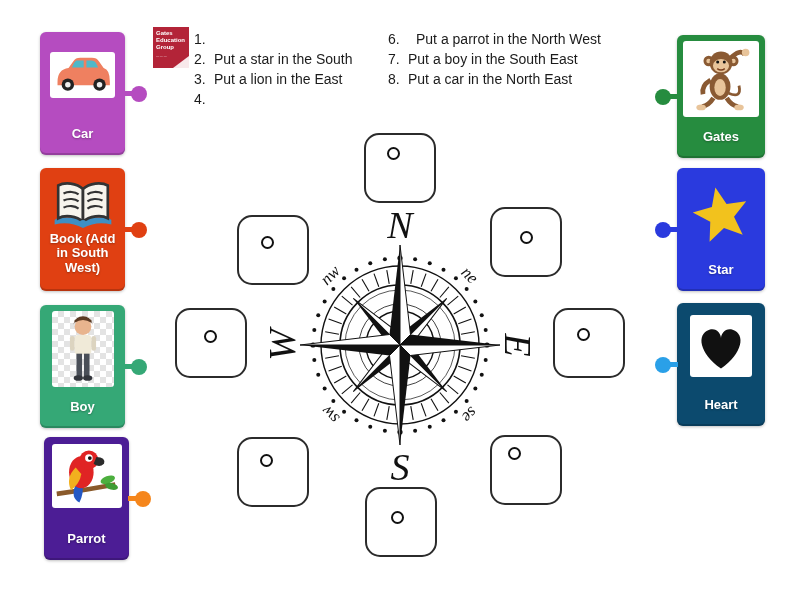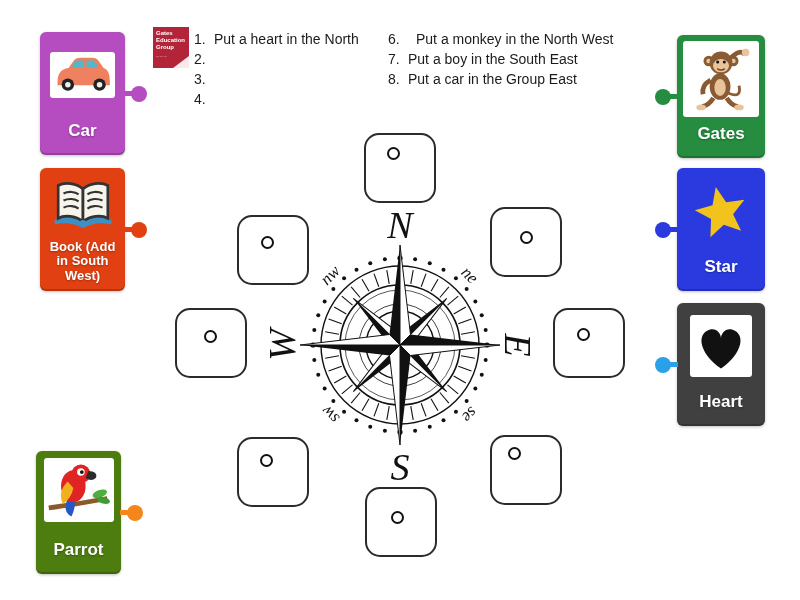--- a/index.html
+++ b/index.html
@@ -18,23 +18,23 @@
   .instr.colR{left:388px;width:260px;}
   .instr .row{display:flex;}
   .instr .num{width:20px;flex:0 0 20px;}
   .instr .txt{flex:1;}
 
   
   .card{position:absolute;width:85px;height:123px;border-radius:6px;color:#fff;
         box-shadow:inset 0 -2px 0 rgba(0,0,0,.18), 0 1px 3px rgba(0,0,0,.25);
         display:flex;flex-direction:column;align-items:center;}
   .card.rside{width:88px;}
-  .card-label{font-weight:bold;font-size:17px;text-align:center;line-height:1.1;
+  .card-label{font-weight:bold;font-size:13px;text-align:center;line-height:1.1;
         text-shadow:0 1px 2px rgba(0,0,0,.3);margin-top:auto;margin-bottom:14px;padding:0 3px;}
-  .card-label.small{font-size:13px;margin-bottom:8px;}
+  .card-label.small{font-size:13px;margin-bottom:16px;}
   .img-box{background:#fff;border-radius:3px;display:flex;align-items:center;justify-content:center;overflow:hidden;}
   .knob-stub{position:absolute;top:50%;margin-top:-2.5px;height:5px;width:10px;}
   .card.lside .knob-stub{right:-9px;}
   .card.rside .knob-stub{left:-9px;}
   .knob-circle{position:absolute;top:50%;margin-top:-8px;width:16px;height:16px;border-radius:50%;}
   .card.lside .knob-circle{right:-22px;}
   .card.rside .knob-circle{left:-22px;}
   .checker{background-image:
      linear-gradient(45deg,#e3e3e3 25%,transparent 25%,transparent 75%,#e3e3e3 75%),
      linear-gradient(45deg,#e3e3e3 25%,#ffffff 25%,#ffffff 75%,#e3e3e3 75%);
@@ -56,45 +56,46 @@
 <div id="stage">
 
   <div class="logo">
     <span>Gates Education Group</span>
     <span class="sub">— — —</span>
   </div>
 
   <div class="instr colL">
     <div class="row">
       <span class="num">1.</span>
-      <span class="txt">Put a heart in the North</span>
       </div>
     <div class="row">
       <span class="num">2.</span>
+      <span class="txt">Put a star in the South</span>
       </div>
     <div class="row">
       <span class="num">3.</span>
+      <span class="txt">Put a lion in the East</span>
       </div>
     <div class="row">
       <span class="num">4.</span>
       </div>
   </div>
 
   <div class="instr colR">
     <div class="row">
       <span class="num">6.</span>
-      <span class="txt" style="padding-left:8px">Put a monkey in the North West</span>
+      <span class="txt" style="padding-left:8px">Put a parrot in the North West</span>
       </div>
     <div class="row">
       <span class="num">7.</span>
       <span class="txt">Put a boy in the South East</span>
       </div>
     <div class="row">
       <span class="num">8.</span>
-      <span class="txt">Put a  car in the Group East</span>
+      <span class="txt">Put a  car in the North East</span>
       </div>
   </div>
 
   <div class="card lside" style="left: 40px; top: 32px; background-color: rgb(181, 76, 192);">
     <div class="img-box" style="width:65px;height:46px;margin-top:20px;">
       <svg width="62" height="42" viewBox="0 0 90 60">
         <path d="M8 40 Q8 22 24 20 L31 10 Q34 5 41 5 L58 5 Q65 5 68 10 L75 20 Q84 22 84 40 L84 45 L8 45 Z" fill="#ef8060"></path>
         <path d="M35 9 L46 9 L46 19 L29 19 Q31 12 35 9 Z" fill="#4fb8c9"></path>
         <path d="M50 9 L57 9 Q62 9 64 13 L67 19 L50 19 Z" fill="#4fb8c9"></path>
         <circle cx="23" cy="44" r="9" fill="#222"></circle>
@@ -115,22 +116,41 @@
       <path d="M35 12 C42 5 56 4 63 8 L63 45 C56 41 42 42 35 49 Z" fill="#f7f4ec" stroke="#333" stroke-width="3"></path>
       <path d="M13 17 C19 14 26 15 30 18 M13 25 C19 22 26 23 30 26 M13 33 C19 30 26 31 30 34" stroke="#333" stroke-width="2.4" fill="none"></path>
       <path d="M40 18 C44 15 51 14 57 17 M40 26 C44 23 51 22 57 25 M40 34 C44 31 51 30 57 33" stroke="#333" stroke-width="2.4" fill="none"></path>
       <circle cx="35" cy="51" r="4" fill="#3e8fc4"></circle>
     </svg>
     <div class="card-label small">Book (Add in South West)</div>
     <div class="knob-stub" style="background-color: rgb(224, 64, 18);"></div>
     <div class="knob-circle" style="background-color: rgb(224, 64, 18);"></div>
   </div>
 
-
-  <div class="card lside" style="left: 36px; top: 437px; background-color: #4d7c0f; margin-top: 14px;">
+  <div class="card lside" style="left: 40px; top: 305px; background-color: rgb(53, 168, 118);">
+    <div class="img-box checker" style="width:62px;height:76px;margin-top:6px;">
+      <svg width="56" height="72" viewBox="0 0 60 76">
+        <circle cx="30" cy="14" r="9" fill="#e8b48e"></circle>
+        <path d="M20 12 Q22 3 30 3 Q38 3 40 12 Q40 7 36 6 Q30 4 24 6 Q20 7 20 12 Z" fill="#5b3a23"></path>
+        <path d="M21 10 Q30 4 39 10 L39 7 Q30 1 21 7 Z" fill="#5b3a23"></path>
+        <rect x="21" y="23" width="18" height="21" rx="4" fill="#f0ead8"></rect>
+        <rect x="16" y="24" width="5" height="16" rx="2.5" fill="#dcd4c0"></rect>
+        <rect x="39" y="24" width="5" height="16" rx="2.5" fill="#dcd4c0"></rect>
+        <rect x="23" y="43" width="6" height="24" fill="#4a4f58"></rect>
+        <rect x="31" y="43" width="6" height="24" fill="#4a4f58"></rect>
+        <ellipse cx="25" cy="69" rx="5" ry="3" fill="#33363c"></ellipse>
+        <ellipse cx="35" cy="69" rx="5" ry="3" fill="#33363c"></ellipse>
+      </svg>
+    </div>
+    <div class="card-label">Boy</div>
+    <div class="knob-stub" style="background-color: rgb(53, 168, 118);"></div>
+    <div class="knob-circle" style="background-color: rgb(53, 168, 118);"></div>
+  </div>
+
+  <div class="card lside" style="left: 44px; top: 437px; background-color: #4c1d95;">
     <div class="img-box" style="width:70px;height:64px;margin-top:7px;">
       <svg width="68" height="60" viewBox="0 0 72 62">
         <path d="M4 50 Q34 46 66 40" stroke="#8a5a2b" stroke-width="5" fill="none"></path>
         <ellipse cx="58" cy="35" rx="8" ry="4" fill="#4caf3e" transform="rotate(-20 58 35)"></ellipse>
         <ellipse cx="62" cy="42" rx="7" ry="3.5" fill="#3e9c33" transform="rotate(15 62 42)"></ellipse>
         <path d="M24 40 Q18 54 28 59 Q33 49 31 40 Z" fill="#2458c4"></path>
         <ellipse cx="30" cy="27" rx="13" ry="17" fill="#e02424"></ellipse>
         <circle cx="38" cy="14" r="10" fill="#e02424"></circle>
         <path d="M24 22 Q13 33 19 46 Q28 40 30 29 Z" fill="#f2b01e"></path>
         <path d="M46 11 Q56 11 54 18 Q49 23 43 18 Z" fill="#2b2b2b"></path>
@@ -174,21 +194,21 @@
 
   <div class="card rside" style="left: 677px; top: 168px; background-color: rgb(42, 58, 222); gap: 20px;">
     <svg width="80" height="76" viewBox="0 0 80 76" style="margin-top:14px;">
       <polygon transform="rotate(-12 40 40)" fill="#f2c21d" points="40,6 49.4,29.2 74.2,30.9 55.2,46.9 61.2,71 40,58 18.8,71 24.8,46.9 5.8,30.9 30.6,29.2"></polygon>
     </svg>
     <div class="card-label">Star</div>
     <div class="knob-stub" style="background-color: rgb(42, 58, 222);"></div>
     <div class="knob-circle" style="background-color: rgb(42, 58, 222);"></div>
   </div>
 
-  <div class="card rside" style="left: 677px; top: 303px; background-color: #404040;">
+  <div class="card rside" style="left: 677px; top: 303px; background-color: #0c4a6e;">
     <div class="img-box" style="width:62px;height:62px;margin-top:12px;">
       <svg width="56" height="52" viewBox="0 0 72 66">
         <path d="M36 62 C8 42 4 18 21 12 C30 9 36 17 36 23 C36 17 42 9 51 12 C68 18 64 42 36 62 Z" fill="#111"></path>
       </svg>
     </div>
     <div class="card-label">Heart</div>
     <div class="knob-stub" style="background-color: rgb(42, 160, 232);"></div>
     <div class="knob-circle" style="background-color: rgb(42, 160, 232);"></div>
   </div>
 

